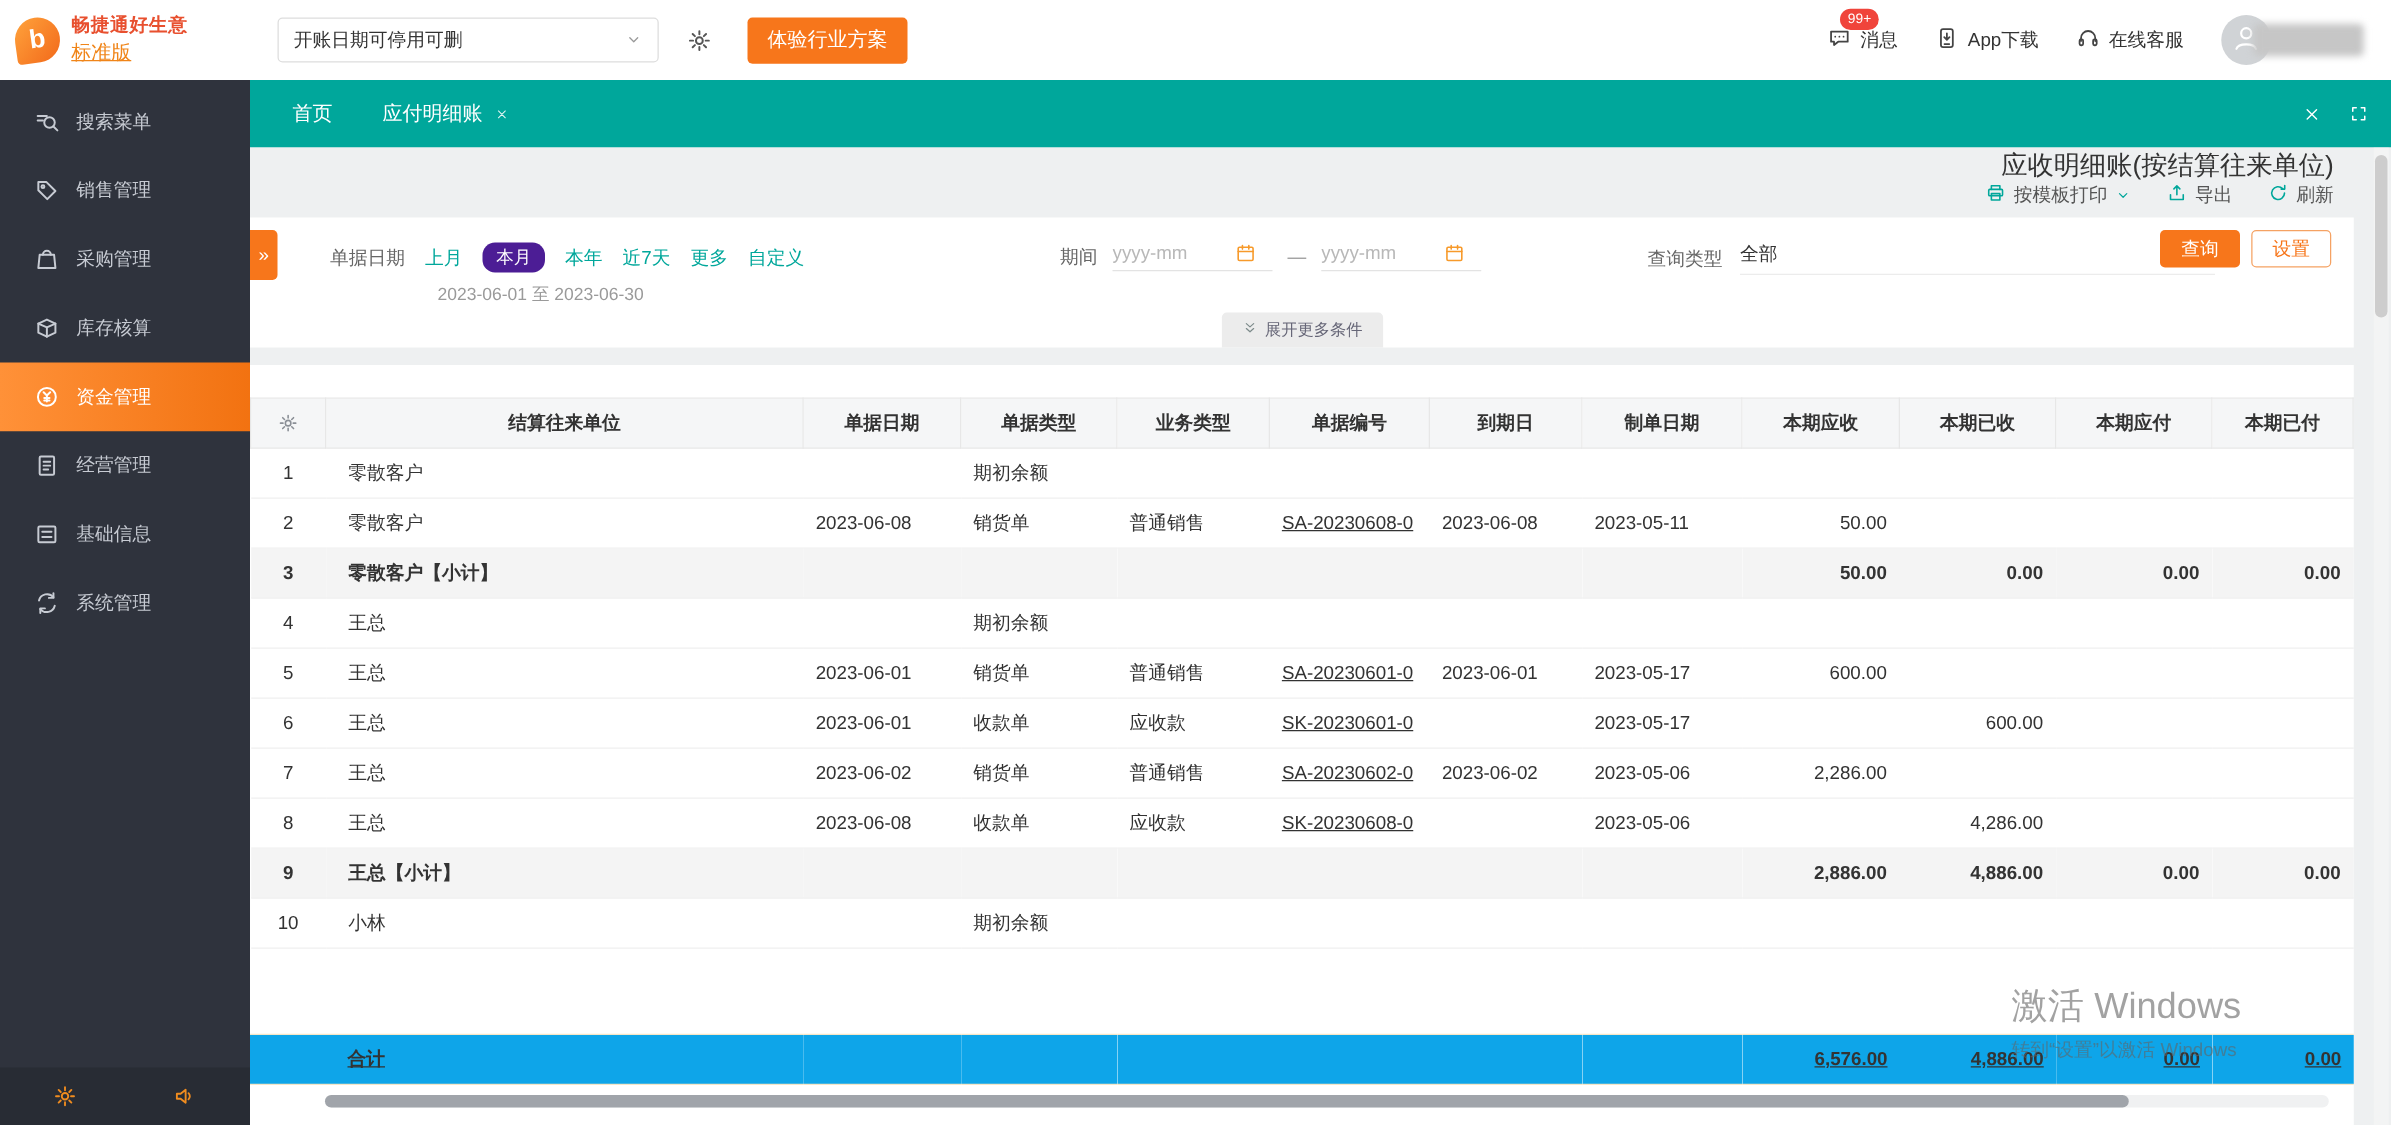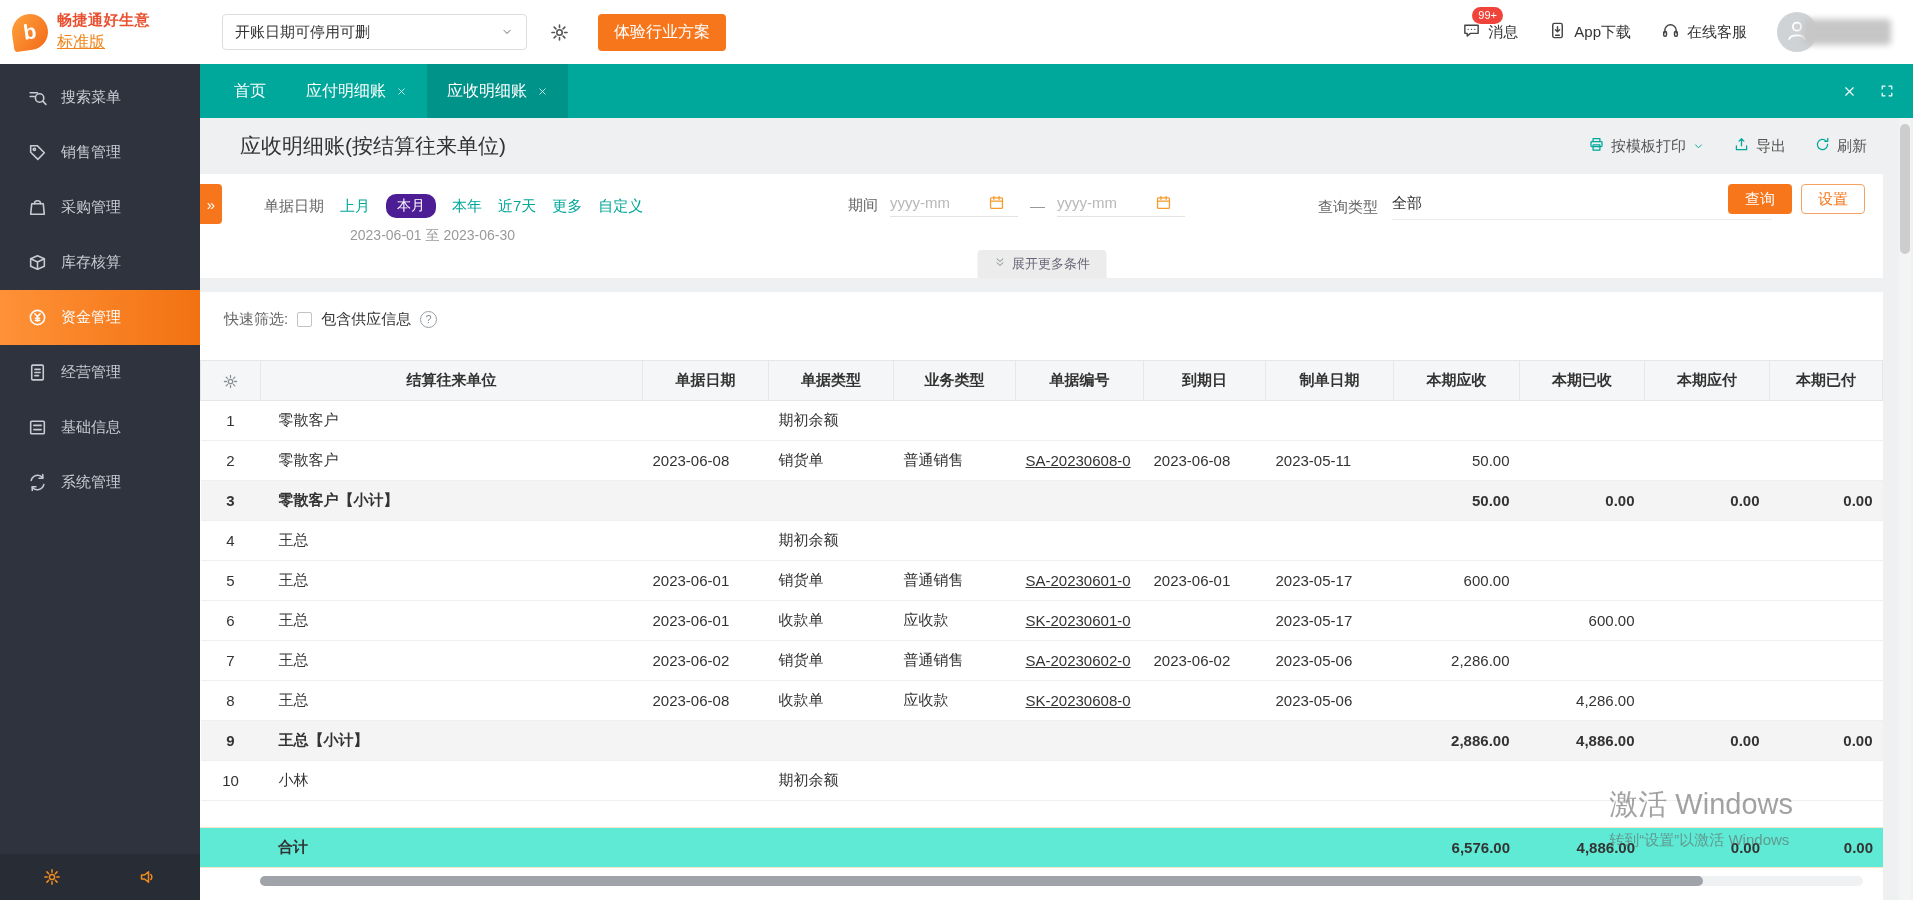--- a/index.html
+++ b/index.html
@@ -39,21 +39,21 @@
   .tabbar { height:54px; background:#00a79b; display:flex; align-items:stretch; padding-left:14px; position:relative; }
   .tabs { display:flex; }
   .tab { display:flex; align-items:center; gap:10px; padding:0 20px; color:#fff; font-size:16px; cursor:pointer; }
   .tab.active { background:#00938a; }
   .tab-close { display:flex; opacity:.9; }
   .tab-actions { position:absolute; right:18px; top:0; height:100%; display:flex; align-items:center; gap:22px; color:#fff; }
   .tab-actions span { display:flex; cursor:pointer; }
 
   
   .content { flex:1; background:#eef0f1; position:relative; display:flex; flex-direction:column; overflow:hidden; padding-right:0; }
-  .page-head { height:56px; display:flex; align-items:center; padding:0 46px 0 40px; }
+  .page-head { height:56px; display:flex; align-items:flex-end; padding:0 46px 0 40px;flex-direction:column; }
   .page-title { font-size:21px; font-weight:normal; color:#333; }
   .head-actions { margin-left:auto; display:flex; align-items:center; gap:28px; }
   .head-action { display:flex; align-items:center; gap:6px; font-size:15px; color:#555; cursor:pointer; }
   .head-action svg { color:#00a79b; }
   .head-action .chev-sm { color:#888; display:flex; }
 
   .filter-card { background:#fff; height:104px; margin-right:30px; position:relative; }
   .collapse-tab { position:absolute; left:0; top:10px; width:22px; height:40px; background:#f7761b; color:#fff; font-size:15px; display:flex; align-items:center; justify-content:center; border-radius:0 4px 4px 0; cursor:pointer; }
   .f-label { color:#666; font-size:15px; }
   .fg-date { position:absolute; left:64px; top:20px; }
@@ -89,21 +89,21 @@
   .grid th .gear-wrap { color:#8a8f96; display:inline-flex; vertical-align:middle; cursor:pointer; }
   .grid td { border-bottom:1px solid #efefef; height:40px; font-size:15px; color:#333; padding:0 10px; white-space:nowrap; overflow:hidden; }
   .grid td.c-no { text-align:center; padding:0; }
   .grid td.c-unit { padding-left:18px; }
   .grid td.c-num { text-align:right; }
   .grid tr.subtotal { background:#f4f4f4; }
   .grid tr.subtotal td { font-weight:bold; }
   .doc-link { color:#333; text-decoration:underline; cursor:pointer; }
   .spacer { flex:1; }
   table.total { margin-top:0; }
-  table.total td { height:40px; background:#5eead4; border-top:1px solid #f5e6c8; border-bottom:1px solid #f5e6c8; font-size:15px; font-weight:bold; color:#333; padding:0 10px; white-space:nowrap; }
+  table.total td { height:40px; background:#0ea5e9; border-top:1px solid #f5e6c8; border-bottom:1px solid #f5e6c8; font-size:15px; font-weight:bold; color:#333; padding:0 10px; white-space:nowrap;text-decoration:underline; }
   table.total td.t-label { padding-left:18px; }
   table.total td.c-num { text-align:right; }
 
   .h-scroll { height:10px; background:#f0f1f2; border-radius:5px; margin:8px 20px 14px 60px; position:relative; cursor:pointer; }
   .h-thumb { position:absolute; left:0; top:0; height:100%; width:90%; background:#a0a4aa; border-radius:5px; }
 
   .v-scroll { position:absolute; right:2px; top:0; bottom:0; width:12px; background:#f3f4f4; }
   .v-thumb { position:absolute; left:1px; top:6px; width:10px; height:130px; background:#cdcdcd; border-radius:5px; }
 
   .watermark { position:absolute; right:120px; bottom:50px; color:rgba(100,100,100,.6); z-index:5; pointer-events:none; }
@@ -266,28 +266,20 @@
       </div>
     </header>
 
     <div class="tabbar">
       <div class="tabs" id="tabs">
           <div class="tab">
             <span class="tab-label">首页</span>
           </div>
           <div class="tab">
             <span class="tab-label">应付明细账</span>
-            <span class="tab-close">
-              <svg width="11" height="11" viewBox="0 0 20 20" fill="none" stroke="currentColor" stroke-width="1.5" stroke-linecap="round" stroke-linejoin="round">
-                <path d="M5 5l10 10M15 5L5 15"></path>
-              </svg>
-            </span>
-          </div>
-          <div class="tab active">
-            <span class="tab-label">应收明细账</span>
             <span class="tab-close">
               <svg width="11" height="11" viewBox="0 0 20 20" fill="none" stroke="currentColor" stroke-width="1.5" stroke-linecap="round" stroke-linejoin="round">
                 <path d="M5 5l10 10M15 5L5 15"></path>
               </svg>
             </span>
           </div>
         </div>
       <div class="tab-actions">
         <span>
             <svg width="15" height="15" viewBox="0 0 20 20" fill="none" stroke="currentColor" stroke-width="1.5" stroke-linecap="round" stroke-linejoin="round">
@@ -393,26 +385,20 @@
         <div class="expand-more">
           <span><svg width="13" height="13" viewBox="0 0 20 20" fill="none" stroke="currentColor" stroke-width="1.5" stroke-linecap="round" stroke-linejoin="round">
                 <path d="M5.5 4.5L10 8.5l4.5-4"></path>
                 <path d="M5.5 10.5L10 14.5l4.5-4"></path>
               </svg></span>
           <span>展开更多条件</span>
         </div>
       </div>
 
       <div class="main-card">
-        <div class="quick-filter">
-          <span class="f-label">快速筛选:</span>
-          <span class="checkbox"></span>
-          <span class="qf-option">包含供应信息</span>
-          <span class="help">?</span>
-        </div>
         <div class="table-wrap">
           <table class="grid" id="grid">
               <colgroup>
                 <col style="width:60px">
                 <col>
                 <col style="width:126px">
                 <col style="width:125px">
                 <col style="width:122px">
                 <col style="width:128px">
                 <col style="width:122px">

